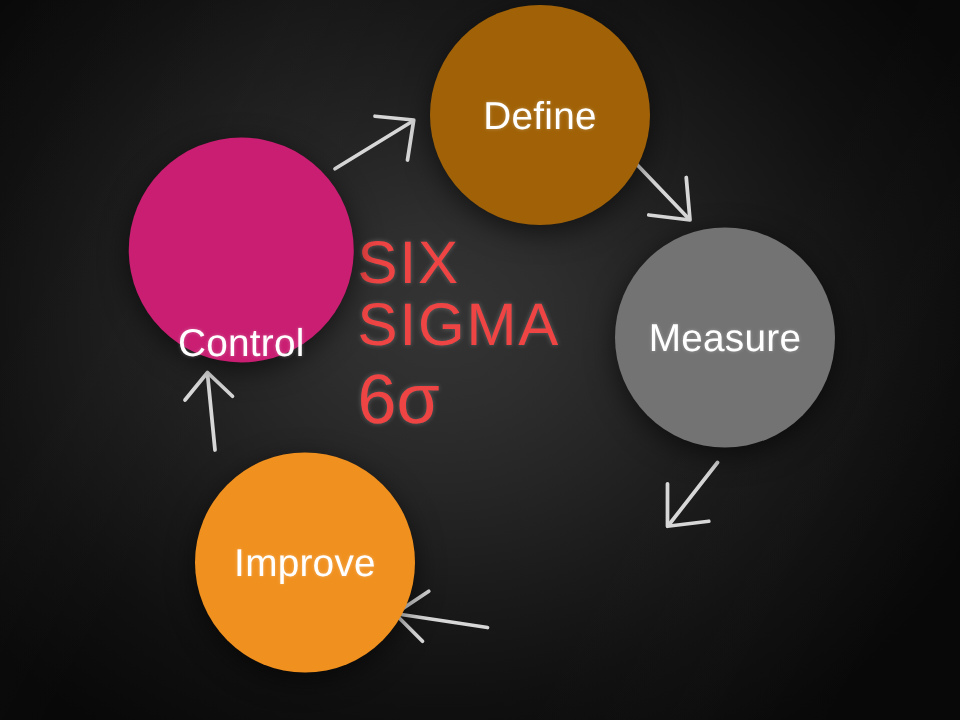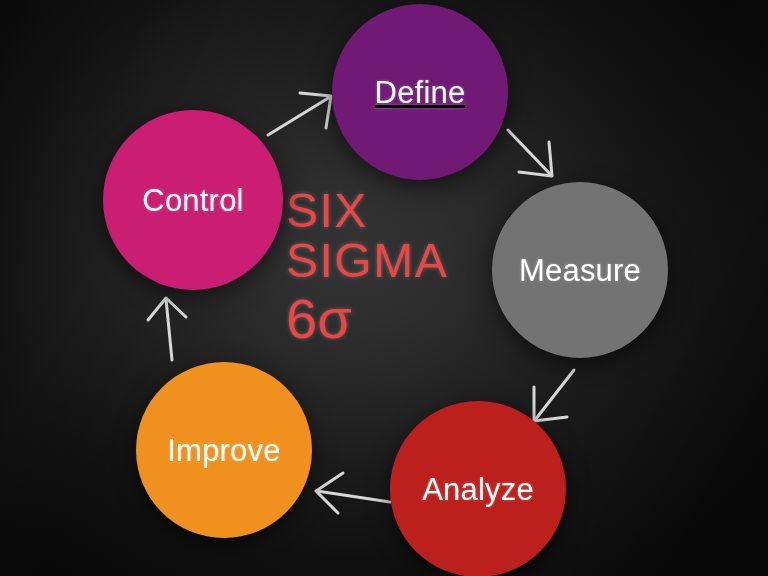--- a/index.html
+++ b/index.html
@@ -136,33 +136,30 @@
       <path class="arrow-stroke" d="M 148 320 L 166 298 L 186 317" style="stroke: rgb(215, 215, 215);"></path>
     </g>
   </svg>
 
   <div id="center-text">
     <span class="center-line">SIX</span>
     <span class="center-line">SIGMA</span>
     <span class="center-symbol">6σ</span>
   </div>
 
-  <div class="node" id="node-define" style="left: 332px; top: 4px; width: 176px; height: 176px; background: #701a75; text-decoration: underline;">
+  <div class="node" id="node-define" style="left: 344px; top: 4px; width: 176px; height: 176px; background: #a16207;">
     <span class="node-label">Define</span>
   </div>
 
   <div class="node" id="node-measure" style="left: 492px; top: 182px; width: 176px; height: 176px; background: #737373;">
     <span class="node-label">Measure</span>
   </div>
 
-  <div class="node" id="node-analyze" style="left: 390px; top: 401px; width: 176px; height: 176px; background: rgb(188, 32, 29);">
-    <span class="node-label">Analyze</span>
-  </div>
 
-  <div class="node" id="node-improve" style="left: 136px; top: 362px; width: 176px; height: 176px; background: rgb(240, 144, 30);">
+  <div class="node" id="node-improve" style="left: 156px; top: 362px; width: 176px; height: 176px; background: rgb(240, 144, 30);">
     <span class="node-label">Improve</span>
   </div>
 
-  <div class="node" id="node-control" style="left: 103px; top: 110px; width: 180px; height: 180px; background: rgb(201, 30, 114);">
+  <div class="node" id="node-control" style="left: 103px; top: 110px; width: 180px; height: 180px; background: rgb(201, 30, 114); align-items: flex-end;">
     <span class="node-label">Control</span>
   </div>
 
 </div>
 
 </body></html>

